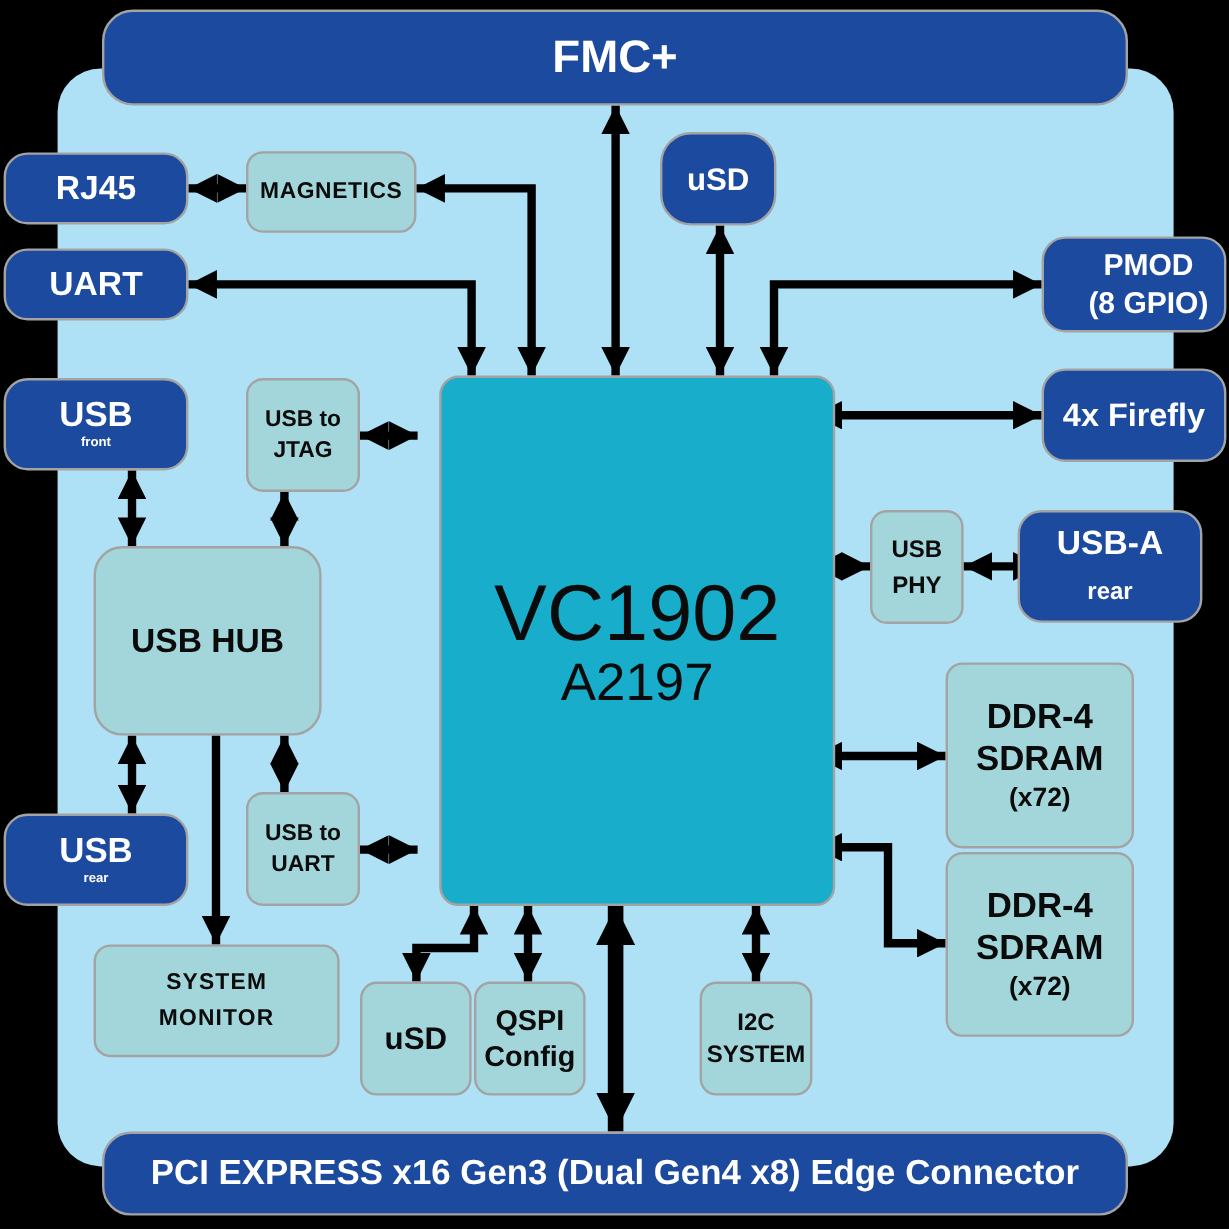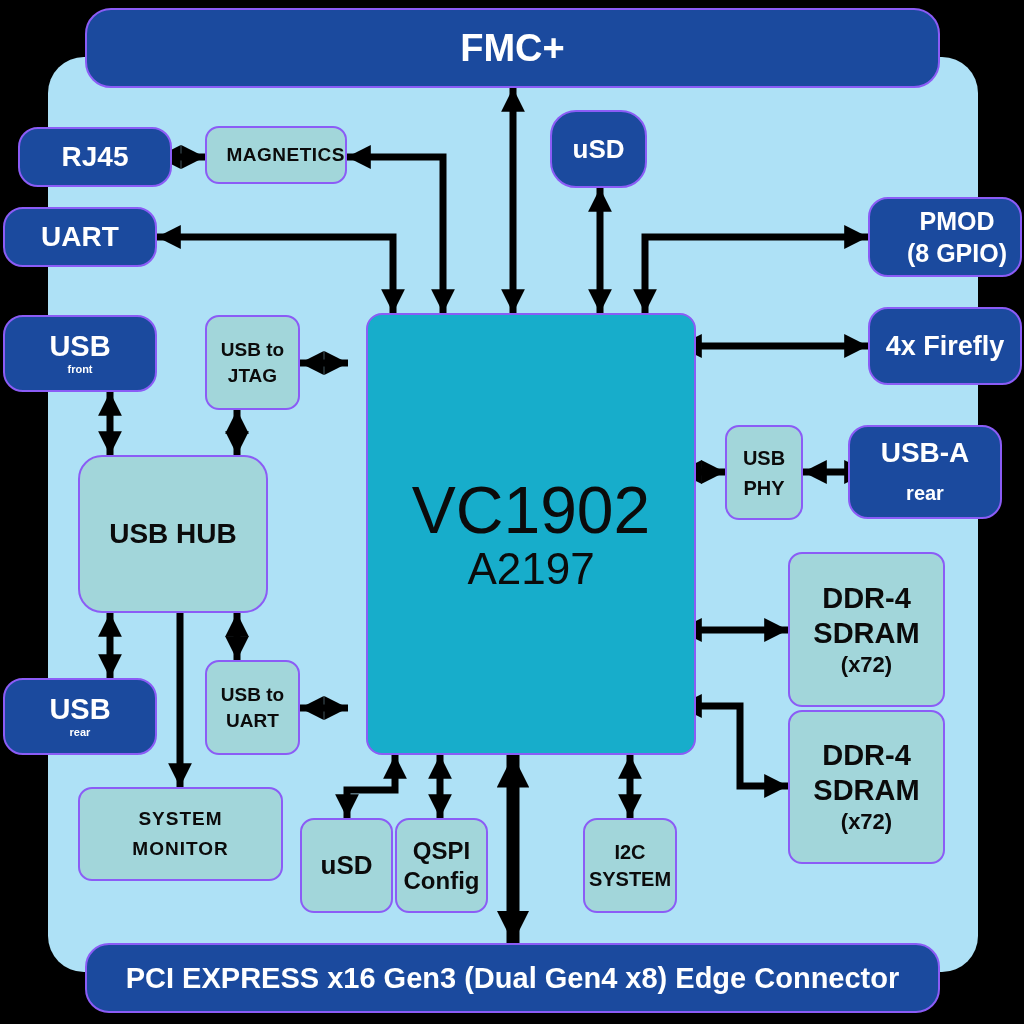--- a/index.html
+++ b/index.html
@@ -8,31 +8,31 @@
     background:var(--background,#000);
     font-family:"Liberation Sans",sans-serif;
   }
   .board{
     position:absolute;left:48px;top:57px;width:930px;height:915px;
     background:var(--board,#aee1f6);border-radius:36px;
   }
   #wires{position:absolute;left:0;top:0;}
   .node{
     position:absolute;display:flex;flex-direction:column;align-items:center;justify-content:center;
-    text-align:center;border:2px solid #8b5cf6;box-sizing:border-box;white-space:nowrap;
+    text-align:center;border:2px solid #a3a3a3;box-sizing:border-box;white-space:nowrap;
   }
   .dark{background:var(--connector-blue,#1b4a9e);color:var(--label-light,#fff);font-weight:700;border-radius:20px;}
   .teal{background:var(--peripheral-teal,#a2d6da);color:var(--label-dark,#0b0b0b);font-weight:700;border-radius:14px;}
   .chipbox{background:var(--chip-teal,#17adcb);color:var(--label-dark,#0b0b0b);border-radius:16px;margin-left:18px;}
 
   #n-fmc{left:85px;top:8px;width:855px;height:80px;border-radius:26px;font-size:38px;}
   #n-pcie{left:85px;top:943px;width:855px;height:70px;border-radius:24px;font-size:29px;}
-  #n-rj45{left:18px;top:127px;width:154px;height:60px;font-size:28px;}
+  #n-rj45{left:3px;top:127px;width:154px;height:60px;font-size:28px;}
   #n-gpio{left:3px;top:207px;width:154px;height:60px;font-size:28px;}
-  #n-magnetics{left:205px;top:126px;width:142px;height:58px;font-size:19px;letter-spacing:.5px;align-items:flex-end;}
+  #n-magnetics{left:205px;top:126px;width:142px;height:68px;font-size:19px;letter-spacing:.5px;}
   #n-usd-top{left:550px;top:110px;width:97px;height:78px;border-radius:26px;font-size:26px;}
   #n-pmod{left:868px;top:197px;width:154px;height:80px;font-size:25px;line-height:1.3;padding-left:24px;}
   #n-firefly{left:868px;top:307px;width:154px;height:78px;font-size:27px;}
   #n-usb-front{left:3px;top:315px;width:154px;height:77px;}
   #n-jtag{left:205px;top:315px;width:95px;height:95px;font-size:19px;line-height:1.35;}
   #n-chip{left:348px;top:313px;width:330px;height:442px;font-weight:400;}
   #n-usbphy{left:725px;top:425px;width:78px;height:95px;font-size:20px;line-height:1.5;}
   #n-usba{left:848px;top:425px;width:154px;height:94px;gap:12px;}
   #n-hub{left:78px;top:455px;width:190px;height:158px;font-size:28px;border-radius:24px;}
   #n-ddr1{left:788px;top:552px;width:157px;height:155px;font-size:29px;line-height:1.2;}

